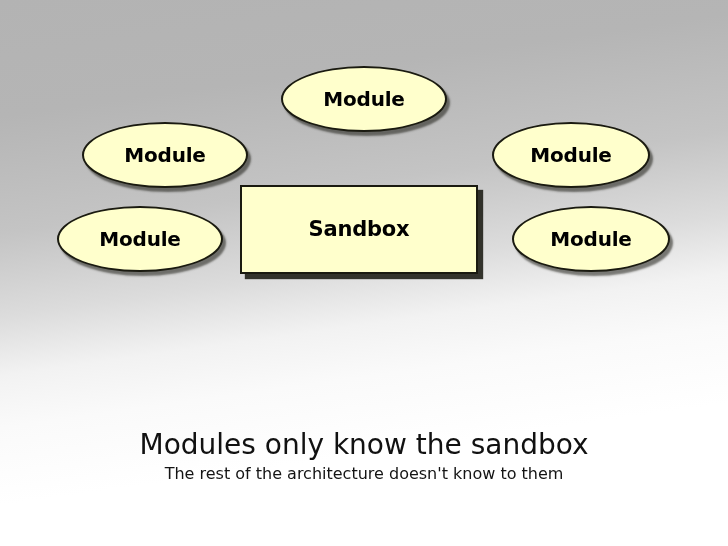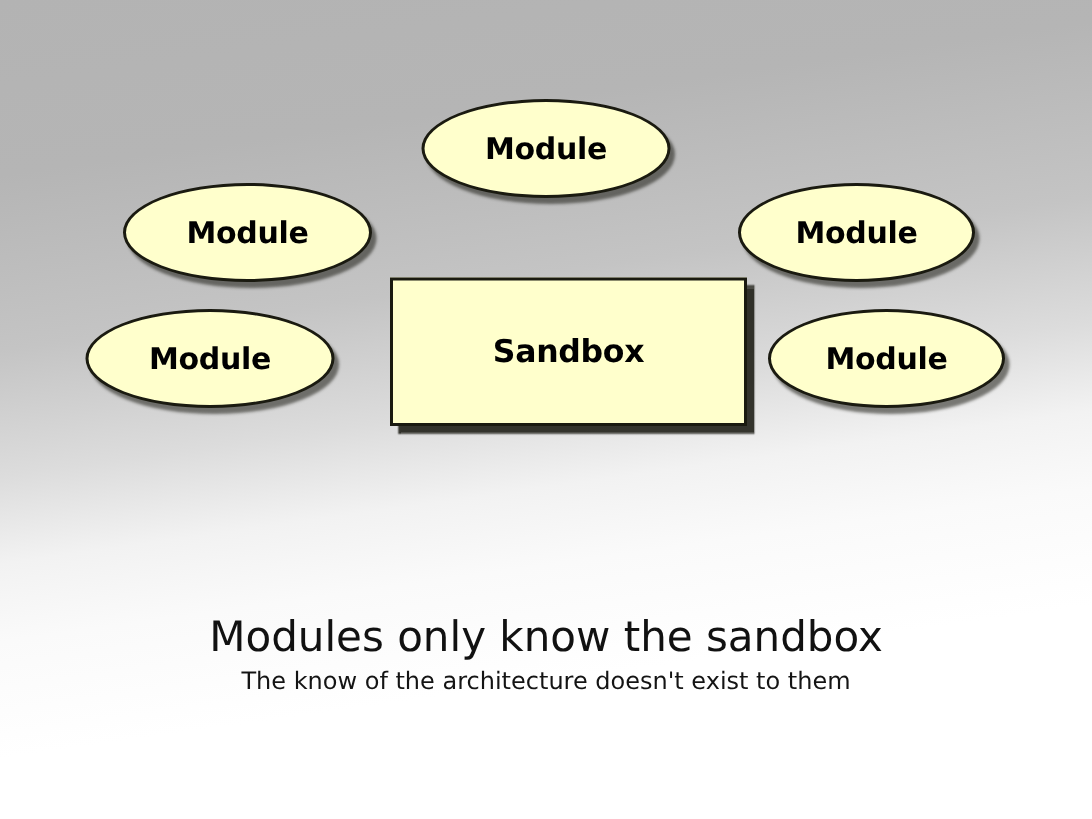--- a/index.html
+++ b/index.html
@@ -60,27 +60,27 @@
   .rect .shape-label {
     font-size: 21px;
   }
 
   
   #mod-top      { left: 281px; top: 66px;  width: 166px; height: 66px; }
   #mod-left-up  { left: 82px;  top: 122px; width: 166px; height: 66px; }
   #mod-right-up { left: 492px; top: 122px; width: 158px; height: 66px; }
   #mod-left-dn  { left: 57px;  top: 206px; width: 166px; height: 66px; }
   #mod-right-dn { left: 512px; top: 206px; width: 158px; height: 66px; }
-  #sandbox      { left: 260px; top: 185px; width: 238px; height: 99px; }
+  #sandbox      { left: 240px; top: 185px; width: 238px; height: 89px; }
 
   
   #caption {
     position: absolute;
     left: 0;
-    top: 408px;
+    top: 428px;
     width: 728px;
     text-align: center;
   }
   #caption-title {
     font-family: "DejaVu Sans", "Liberation Sans", sans-serif;
     font-size: 28px;
     font-weight: normal;
     color: #111111;
     line-height: 1.18;
     white-space: nowrap;
@@ -119,16 +119,16 @@
   <div id="mod-right-dn" class="shape ellipse">
     <span class="shape-label">Module</span>
   </div>
 
   <div id="sandbox" class="shape rect">
     <span class="shape-label">Sandbox</span>
   </div>
 
   <div id="caption">
     <div id="caption-title">Modules only know the sandbox</div>
-    <div id="caption-subtitle">The know of the architecture doesn't exist to them</div>
+    <div id="caption-subtitle">The rest of the architecture doesn't know to them</div>
   </div>
 
 </div>
 
 </body></html>

